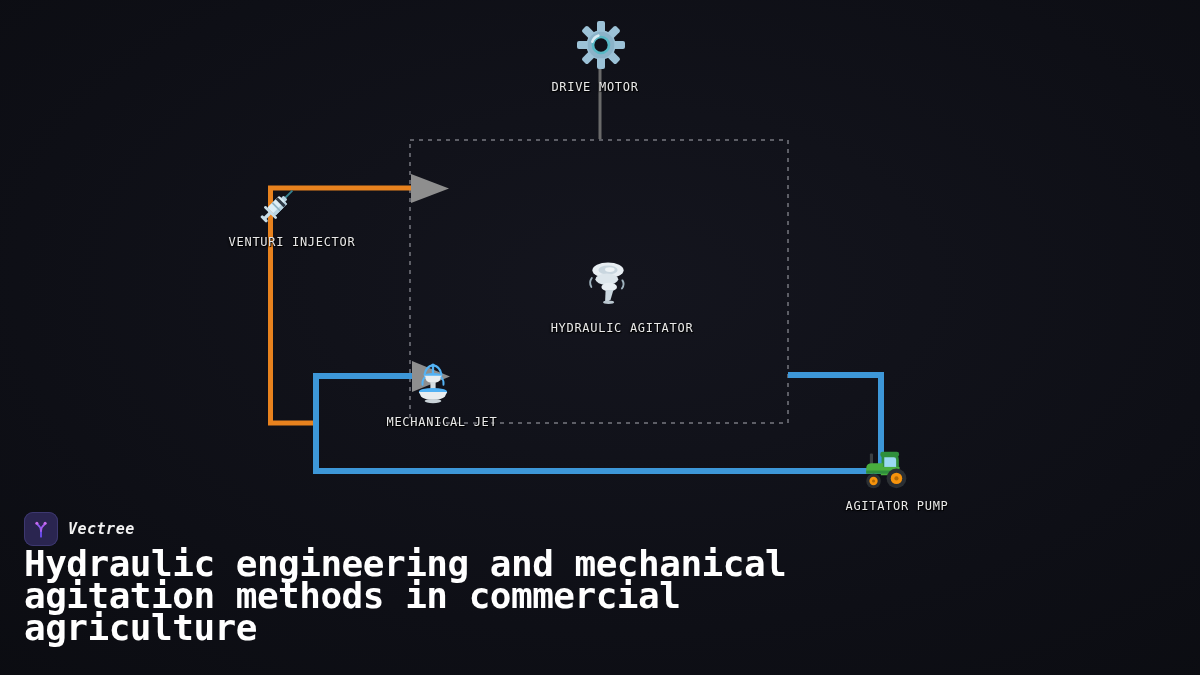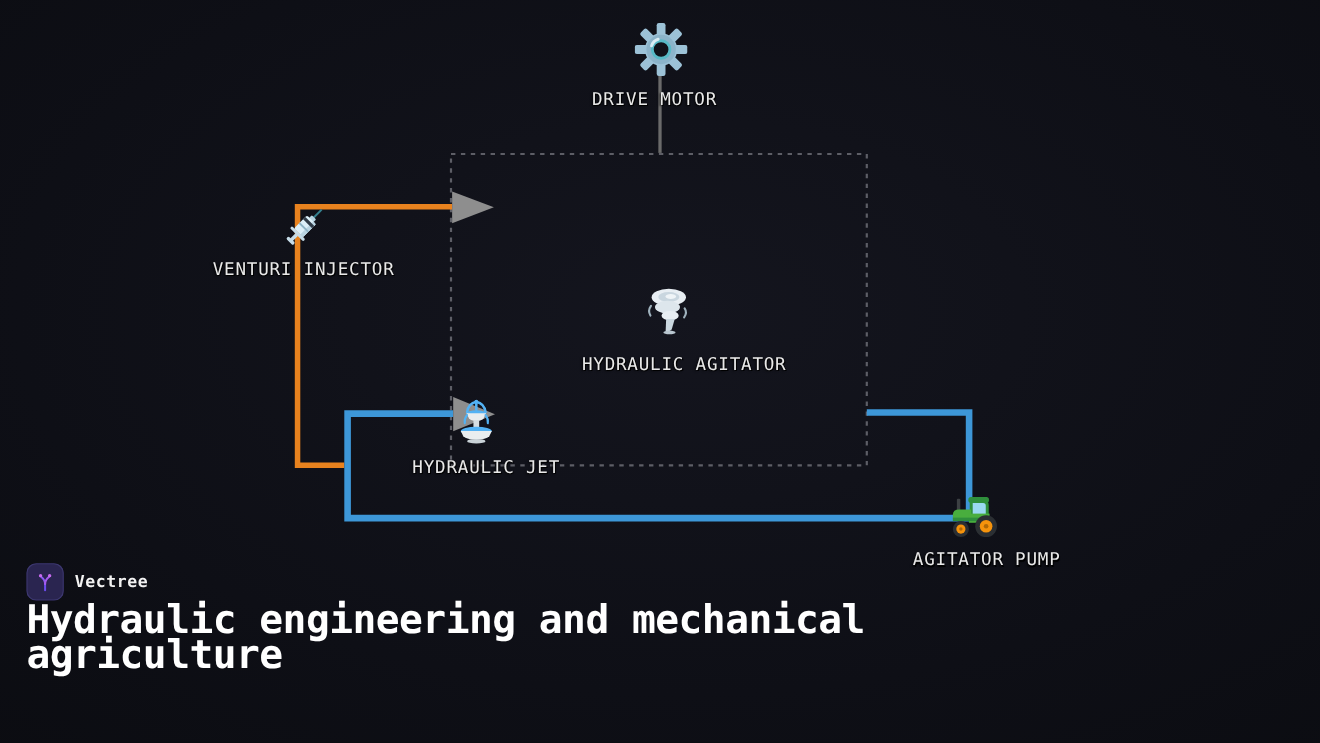--- a/index.html
+++ b/index.html
@@ -5,32 +5,32 @@
   html,body{margin:0;padding:0;background:#0b0c11;}
   .stage{
     position:relative;width:1200px;height:675px;overflow:hidden;
     background:radial-gradient(ellipse 980px 560px at 52% 42%, #14151e 0%, #0e0f16 62%, #0b0c11 100%);
     font-family:"DejaVu Sans Mono","Liberation Mono",monospace;
   }
   .edges{position:absolute;left:0;top:0;}
   .node{position:absolute;line-height:0;}
   .nlabel{
     position:absolute;transform:translateX(-50%);
-    font-size:16px;letter-spacing:.7px;color:#e9e9e9;white-space:nowrap;
+    font-size:12px;letter-spacing:.7px;color:#e9e9e9;white-space:nowrap;
     text-shadow:1px 1px 0 rgba(0,0,0,.95), -1px 1px 2px rgba(0,0,0,.8);
     text-align:right;
   }
   .logo{
     position:absolute;left:24px;top:512px;width:34px;height:34px;border-radius:9px;
     background:#2a2550;box-shadow:inset 0 0 0 1px #3d3870;
     display:flex;align-items:center;justify-content:center;
   }
   .brand{
     position:absolute;left:68px;top:520px;font-size:15px;font-weight:bold;
-    color:#f2f2f2;letter-spacing:.5px;
+    color:#f2f2f2;letter-spacing:.5px;font-style:italic;
   }
   .title{
     position:absolute;left:24px;top:548px;width:860px;
     font-size:36px;font-weight:bold;line-height:32px;color:#ffffff;
     letter-spacing:-0.5px;white-space:nowrap;
   }
   .url{
     position:absolute;right:24px;top:624px;font-size:14px;color:#6a717d;letter-spacing:.3px;
   }
   .line-orange{stroke:var(--injector-line);stroke-width:5;fill:none;}
@@ -82,21 +82,21 @@
         <rect x="13" y="16.5" width="16" height="11" rx="1.5" fill="#DCEFF8"></rect>
         <rect x="13" y="24.2" width="16" height="3.3" fill="#B9D4E2"></rect>
         <rect x="24.2" y="16.5" width="2.8" height="11" fill="#2E3A46"></rect>
         <rect x="18.8" y="16.5" width="1.6" height="11" fill="#8FB4C6"></rect>
         <rect x="10.6" y="13.8" width="2.6" height="16.4" rx="1.2" fill="#C6DCE8"></rect>
         <rect x="3.8" y="20.4" width="7.2" height="3.2" fill="#C6DCE8"></rect>
         <rect x="1.8" y="17.9" width="3" height="8.2" rx="1.3" fill="#C6DCE8"></rect>
       </g>
     </svg>
   </div>
-  <div class="nlabel" style="left:276px;top:235px">VENTURI INJECTOR</div>
+  <div class="nlabel" style="left:292px;top:235px">VENTURI INJECTOR</div>
 
   <div class="node" style="left:584px;top:260px">
     <svg width="48" height="48" viewBox="0 0 40 40">
       <ellipse cx="20" cy="8.5" rx="13" ry="6.5" fill="#E8EEF3"></ellipse>
       <ellipse cx="20" cy="8.3" rx="8" ry="3.8" fill="#C9D6DF"></ellipse>
       <ellipse cx="21.5" cy="8" rx="4" ry="1.9" fill="#EFF4F7"></ellipse>
       <ellipse cx="19" cy="16" rx="9.5" ry="4.8" fill="#DDE6EC"></ellipse>
       <ellipse cx="21" cy="22.5" rx="6.5" ry="3.6" fill="#E8EEF3"></ellipse>
       <path d="M18 25 L24.5 25 L22.2 33 Q19.2 35.8 17.6 34.4 Z" fill="#CBD8E0"></path>
       <ellipse cx="20.5" cy="35.2" rx="4.6" ry="1.4" fill="#B9C6CF"></ellipse>
@@ -115,21 +115,21 @@
       <ellipse cx="22" cy="15" rx="8.5" ry="2.6" fill="#53B2F4"></ellipse>
       <path d="M13.5 15 h17 l-2.2 4.6 q-1.6 2.1 -6.3 2.1 t-6.3 -2.1 Z" fill="#E9EDEF"></path>
       <path d="M14 16.5 q-2.6 3.2 -2 7.2" stroke="#53B2F4" stroke-width="1.8" fill="none" stroke-linecap="round"></path>
       <path d="M30 16.5 q2.6 3.2 2 7.2" stroke="#53B2F4" stroke-width="1.8" fill="none" stroke-linecap="round"></path>
       <rect x="19.5" y="21" width="5" height="7.5" fill="#D5DDE1"></rect>
       <ellipse cx="22" cy="30.5" rx="13.5" ry="3.8" fill="#53B2F4"></ellipse>
       <path d="M8.5 30.5 h27 l-2.2 4.6 q-3 3 -11.3 3 t-11.3 -3 Z" fill="#E9EDEF"></path>
       <ellipse cx="22" cy="39.3" rx="8" ry="2" fill="#C9D2D7"></ellipse>
     </svg>
   </div>
-  <div class="nlabel" style="left:442px;top:415px">HYDRAULIC JET</div>
+  <div class="nlabel" style="left:442px;top:415px">MECHANICAL JET</div>
 
   <div class="node" style="left:860px;top:444px">
     <svg width="50" height="50" viewBox="0 0 48 48">
       <rect x="9.5" y="9" width="3" height="11" rx="1" fill="#3C4043"></rect>
       <rect x="19.5" y="7.5" width="18" height="5" rx="2.2" fill="#2F8F3C"></rect>
       <path d="M22 11.5 h10.5 q3.5 0 3.5 3.5 v9 h-14 Z" fill="#9BD9F2" stroke="#2F8F3C" stroke-width="2.6"></path>
       <path d="M6 23 q0 -4.5 5.5 -4.5 h10.5 v9.5 h-16 Z" fill="#49AE3E"></path>
       <rect x="20" y="22" width="18" height="8" fill="#49AE3E"></rect>
       <rect x="6" y="25.5" width="32" height="3" fill="#2F8F3C"></rect>
       <circle cx="35" cy="33" r="9.5" fill="#2B2F33"></circle>
@@ -148,17 +148,18 @@
       <path d="M17 19.5 q0 -5 -4.8 -8.7" stroke="#8A5BF0" stroke-width="2.4" stroke-linecap="round" fill="none"></path>
       <path d="M17 19.5 q0 -5 4.8 -8.7" stroke="#A55BEE" stroke-width="2.4" stroke-linecap="round" fill="none"></path>
       <circle cx="11.6" cy="9.6" r="2" fill="#C76BF0"></circle>
       <circle cx="22.4" cy="9.6" r="2" fill="#C76BF0"></circle>
     </svg>
   </div>
   <div class="brand">Vectree</div>
 
   <div class="title">
     <div>Hydraulic engineering and mechanical</div>
+    <div>agitation methods in commercial</div>
     <div>agriculture</div>
   </div>
 
 
 </div>
 
 </body></html>

